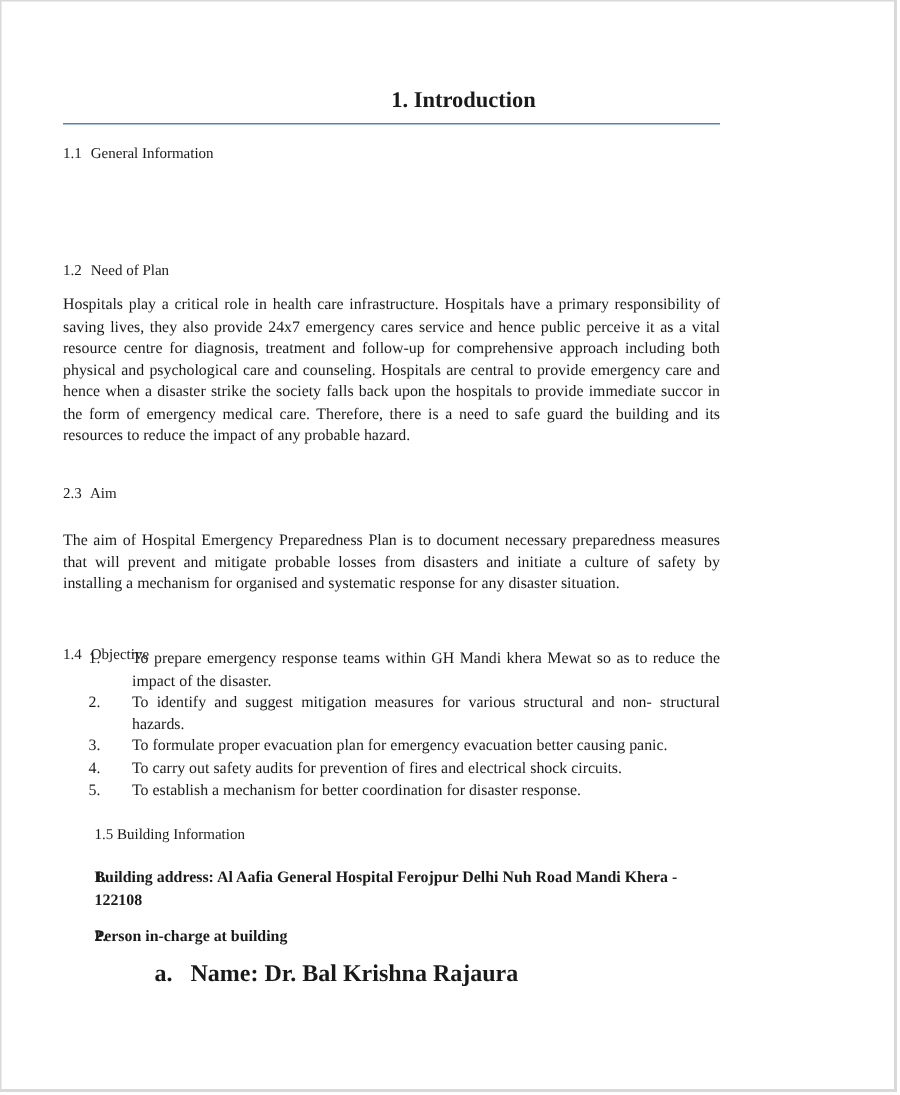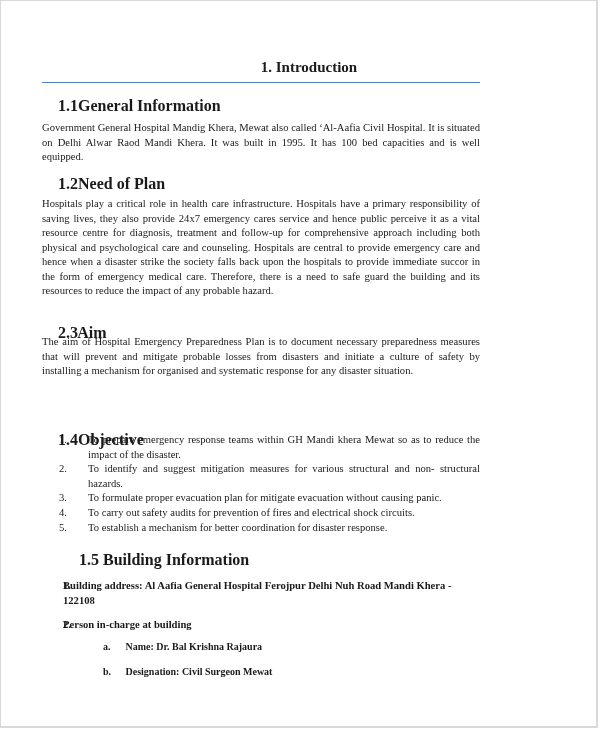--- a/index.html
+++ b/index.html
@@ -15,89 +15,87 @@
   }
   .title {
     position: absolute; left: 0; width: 600px; top: 58px;
     text-align: center; font-weight: bold; font-size: 15px; padding-left: 8px;
   }
   .rule {
     position: absolute; left: 41px; top: 81px; width: 438px; height: 0;
     border-top: 1.5px solid #4f81bd;
   }
   .h2 {
-    position: absolute; left: 41px; font-weight: bold; font-size: 16px;
+    position: absolute; left: 41px; font-weight: normal; font-size: 10px;
     white-space: nowrap;
-    margin-left: 16px;
   }
   .h2 .num { display: inline-block; width: 16px; }
   .para {
     position: absolute; left: 41px; width: 438px;
     font-size: 10.6px; line-height: 14.5px; text-align: justify;
     text-align-last: left;
   }
   .ol-item {
     position: absolute; left: 58px; width: 421px;
     font-size: 10.6px; line-height: 14.5px; text-align: justify;
   }
   .ol-item .n { position: absolute; left: 0; top: 0; }
   .ol-item .t { display: block; margin-left: 29px; text-align-last: left; }
   .bi {
     position: absolute; left: 62px; width: 420px;
     font-size: 10.6px; line-height: 15px; font-weight: bold;
   }
   .bi .n { position: absolute; left: 0; top: 0; }
   .bi .t { display: block; }
   .sub {
-    position: absolute; left: 102px; font-size: 10px; font-weight: bold; white-space: nowrap;
+    position: absolute; left: 102px; font-size: 16px; font-weight: bold; white-space: nowrap;
   }
   .sub .n { display: inline-block; width: 20px; }
   .h2b { left: 62px; }
 </style>
 </head>
 <body>
 
 <div class="page">
 
   <div class="title">1. Introduction</div>
   <div class="rule"></div>
 
   <div class="h2" style="top:96px;">
     <span class="num">1.1</span>
     <span>General Information</span>
   </div>
-  <div class="para" style="top:120px;">Government General Hospital Mandig Khera, Mewat also called ‘Al-Aafia Civil Hospital. It is situated on Delhi Alwar Raod Mandi Khera. It was built in 1995. It has 100 bed capacities and is well equipped.</div>
 
   <div class="h2" style="top:174px;">
     <span class="num">1.2</span>
     <span>Need of Plan</span>
   </div>
   <div class="para" style="top:196px;">Hospitals play a critical role in health care infrastructure. Hospitals have a primary responsibility of saving lives, they also provide 24x7 emergency cares service and hence public perceive it as a vital resource centre for diagnosis, treatment and follow-up for comprehensive approach including both physical and psychological care and counseling. Hospitals are central to provide emergency care and hence when a disaster strike the society falls back upon the hospitals to provide immediate succor in the form of emergency medical care. Therefore, there is a need to safe guard the building and its resources to reduce the impact of any probable hazard.</div>
 
   <div class="h2" style="top:323px;">
     <span class="num">2.3</span>
     <span>Aim</span>
   </div>
-  <div class="para" style="top:334px;">The aim of Hospital Emergency Preparedness Plan is to document necessary preparedness measures that will prevent and mitigate probable losses from disasters and initiate a culture of safety by installing a mechanism for organised and systematic response for any disaster situation.</div>
+  <div class="para" style="top:353px;">The aim of Hospital Emergency Preparedness Plan is to document necessary preparedness measures that will prevent and mitigate probable losses from disasters and initiate a culture of safety by installing a mechanism for organised and systematic response for any disaster situation.</div>
 
   <div class="h2" style="top:430px;">
     <span class="num">1.4</span>
     <span>Objective</span>
   </div>
   <div class="ol-item" style="top:432px;">
     <span class="n">1.</span>
     <span class="t">To prepare emergency response teams within GH Mandi khera Mewat so as to reduce the impact of the disaster.</span>
   </div>
   <div class="ol-item" style="top:461px;">
     <span class="n">2.</span>
     <span class="t">To identify and suggest mitigation measures for various structural and non- structural hazards.</span>
   </div>
   <div class="ol-item" style="top:490px;">
     <span class="n">3.</span>
-    <span class="t">To formulate proper evacuation plan for mitigate evacuation without causing panic.</span>
+    <span class="t">To formulate proper evacuation plan for emergency evacuation better causing panic.</span>
   </div>
   <div class="ol-item" style="top:505px;">
     <span class="n">4.</span>
     <span class="t">To carry out safety audits for prevention of fires and electrical shock circuits.</span>
   </div>
   <div class="ol-item" style="top:520px;">
     <span class="n">5.</span>
     <span class="t">To establish a mechanism for better coordination for disaster response.</span>
   </div>
 
@@ -110,18 +108,14 @@
     <span class="t">Building address: Al Aafia General Hospital Ferojpur Delhi Nuh Road Mandi Khera - 122108</span>
   </div>
   <div class="bi" style="top:616px;">
     <span class="n">2.</span>
     <span class="t">Person in-charge at building</span>
   </div>
   <div class="sub" style="top:640px;">
     <span class="n">a.</span>
     <span>Name: Dr. Bal Krishna Rajaura</span>
   </div>
-  <div class="sub" style="top:665px;">
-    <span class="n">b.</span>
-    <span>Designation: Civil Surgeon Mewat</span>
-  </div>
 
 </div>
 
 </body></html>

